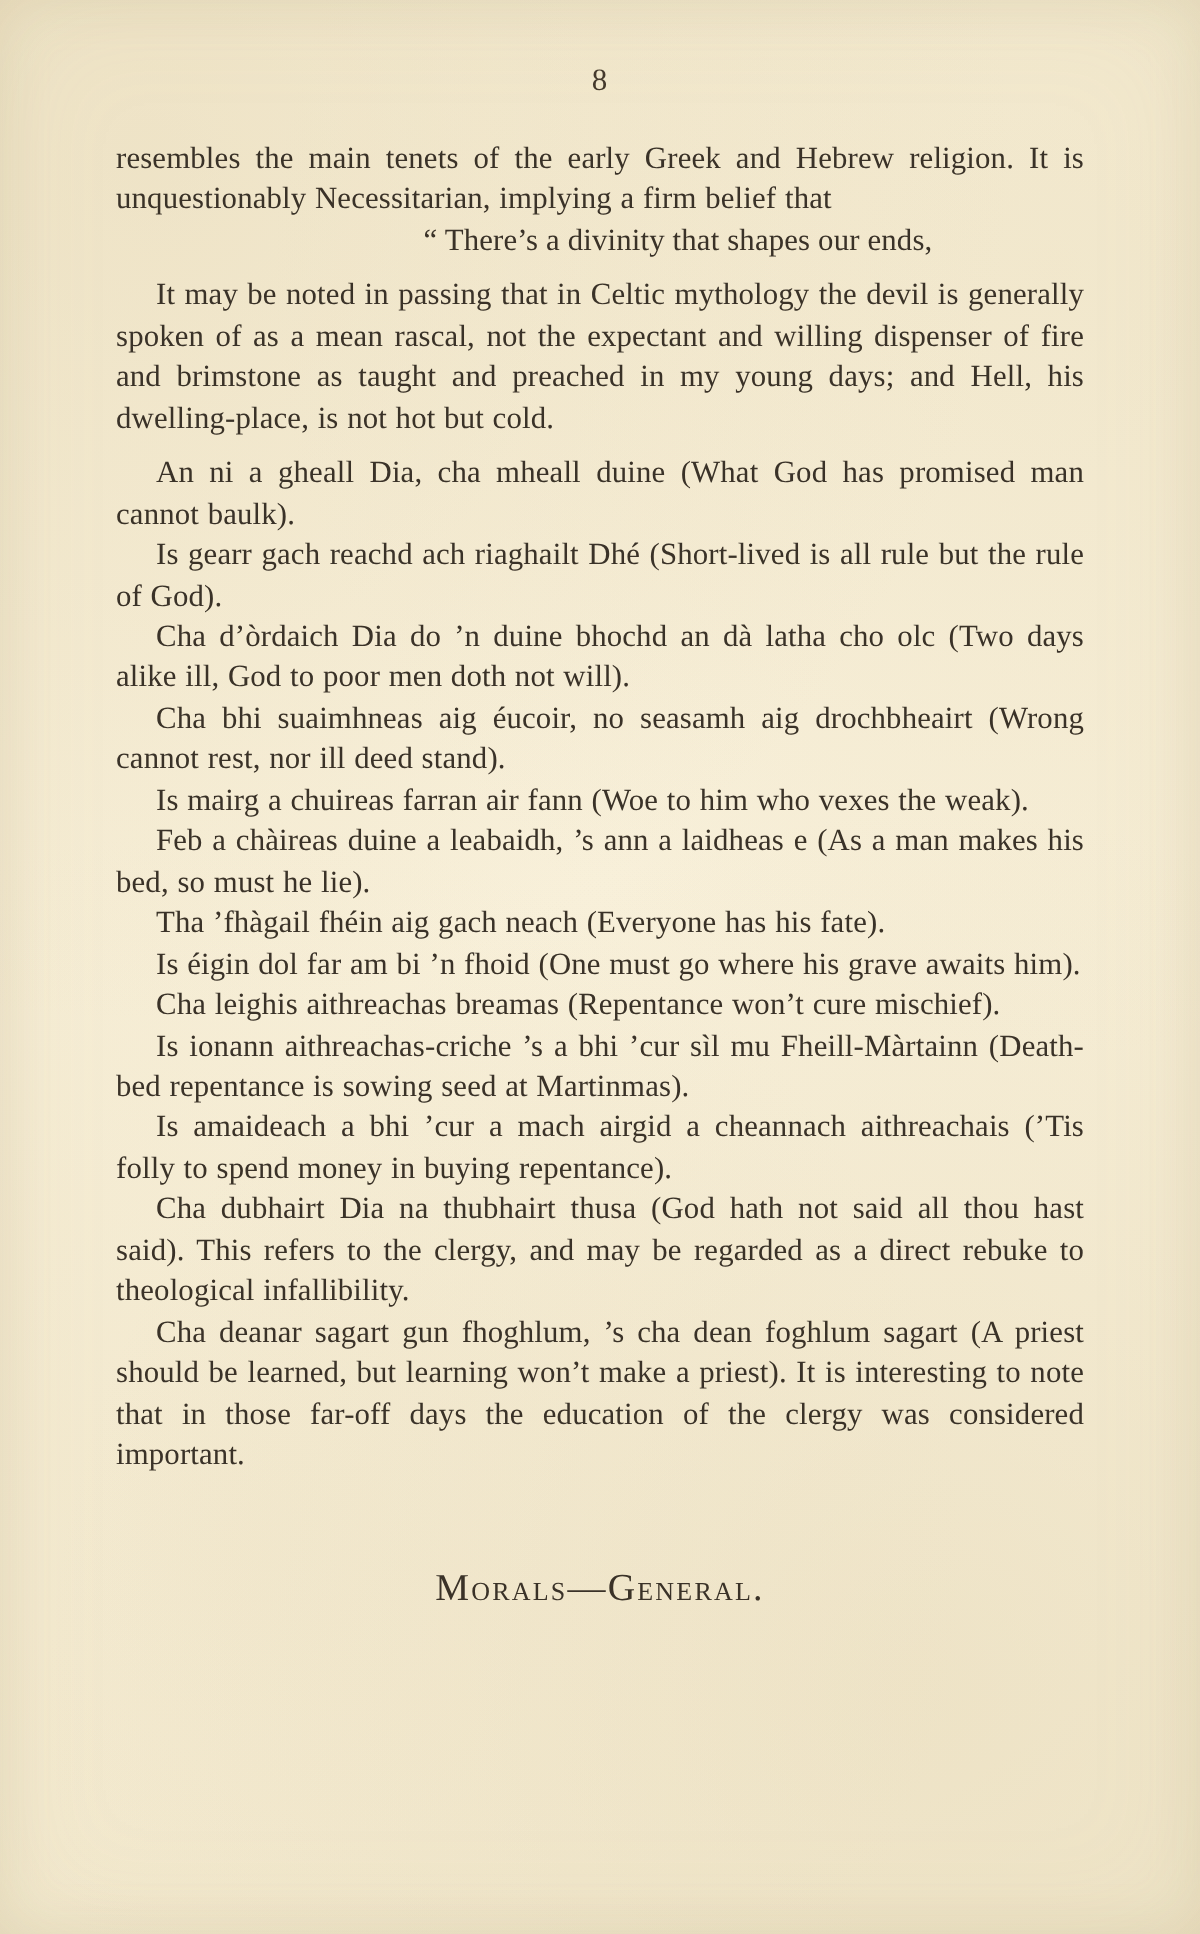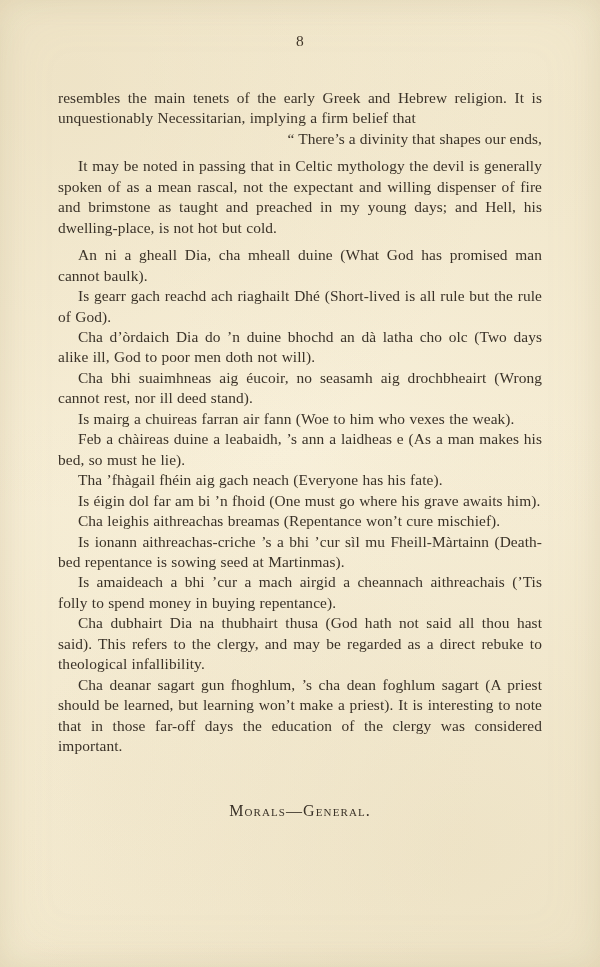--- a/index.html
+++ b/index.html
@@ -52,21 +52,21 @@
     width: 600px;
     text-align: center;
     font-size: 15.5px;
     letter-spacing: .5px;
     color: #44392c;
   }
 
   
   .column {
     position: absolute;
-    top: 88px;
+    top: 70px;
     left: 58px;
     width: 484px;
   }
 
   p.para {
     margin: 0;
     font-size: 15.4px;
     line-height: 20.45px;
     text-align: justify;
     text-justify: inter-word;
@@ -79,34 +79,34 @@
   
   p.para.runon { text-indent: 0; }
 
   
   .verse {
     margin: 0;
     padding-left: 78px;
     font-size: 15.4px;
     line-height: 20.45px;
     letter-spacing: .08px;
-    text-align: right;
+    text-align: center;
     white-space: nowrap;
   }
   .verse .vline { display: block; }
   .verse .vline.second { padding-left: 16px; }
 
   
   .gap-sm { height: 7px; }
 
   
   .section-head {
     margin: 0;
     text-align: center;
-    font-size: 16px;
+    font-size: 19px;
     font-weight: normal;
     font-variant: small-caps;
     letter-spacing: 1.1px;
     color: #3a3228;
   }
 
   
   .column, .folio { text-rendering: optimizeLegibility; }
 </style>
 </head>

